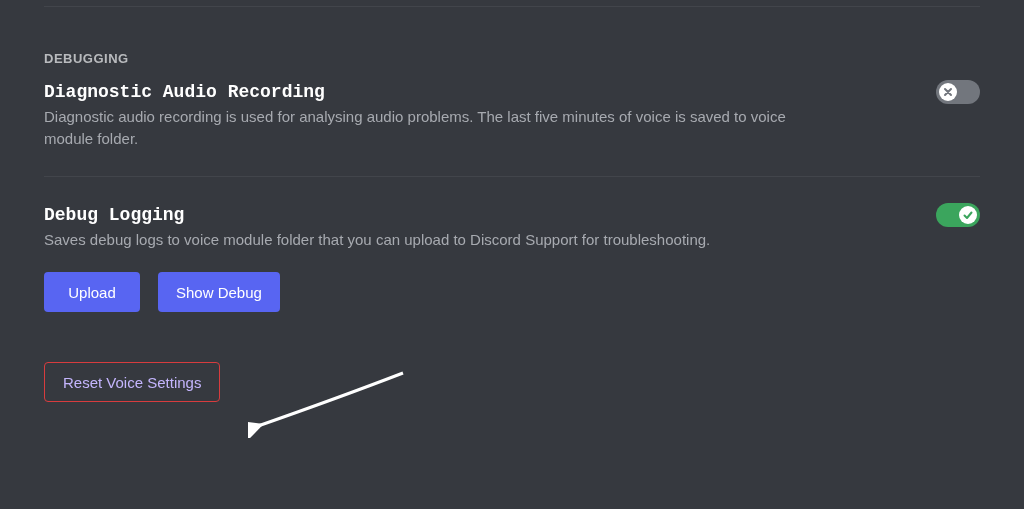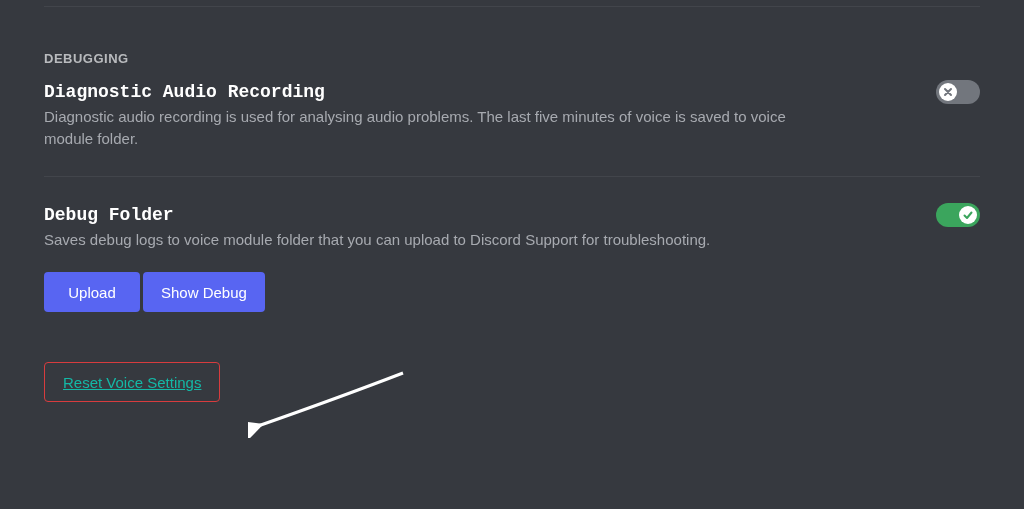--- a/index.html
+++ b/index.html
@@ -65,34 +65,34 @@
     position: absolute;
     top: 3px;
     display: flex;
     align-items: center;
     justify-content: center;
   }
   .toggle-off .toggle-knob { left: 3px; }
   .toggle-on  .toggle-knob { left: 23px; }
   .toggle-knob svg { width: 12px; height: 12px; }
   
-  .btn-row { display:flex; gap:3px; margin-top:22px; }
+  .btn-row { display:flex; gap:18px; margin-top:22px; }
   .btn {
     display:inline-flex; align-items:center; justify-content:center;
     min-width:96px; height:40px; padding:0 18px;
     background:#5865f2; color:#fff; border:none; border-radius:4px;
     font-size:15px; font-weight:500; cursor:pointer;
   }
   .btn-danger {
     margin-top:50px;
     display:inline-flex; align-items:center; justify-content:center;
     height:40px; padding:0 18px;
-    background:transparent; color:#14b8a6;
+    background:transparent; color:#c4b5fd;
     border:1px solid #d83c3e; border-radius:4px;
-    font-size:15px; font-weight:500; cursor:pointer;text-decoration:underline;
+    font-size:15px; font-weight:500; cursor:pointer;
   }
   
   .arrow-annotation {
     position:absolute;
     left:248px; top:368px;
     width:160px; height:70px;
     pointer-events:none;
   }
 </style>
 </head>
@@ -114,21 +114,21 @@
         </svg>
     </div>
   </div>
 </div>
 <div class="setting-desc">Diagnostic audio recording is used for analysing audio problems. The last five minutes of voice is saved to voice module folder.</div>
 
 <div class="divider"></div>
 
 
 <div class="setting-row">
-  <div class="setting-title">Debug Folder</div>
+  <div class="setting-title">Debug Logging</div>
   <div class="toggle toggle-on">
     <div class="toggle-knob">
       <svg viewBox="0 0 12 12">
           <path d="M2.5 6.5 L5 9 L9.5 3.5" stroke="#3ba55d" stroke-width="2" stroke-linecap="round" stroke-linejoin="round" fill="none"></path>
         </svg>
     </div>
   </div>
 </div>
 <div class="setting-desc">Saves debug logs to voice module folder that you can upload to Discord Support for troubleshooting.</div>
 

